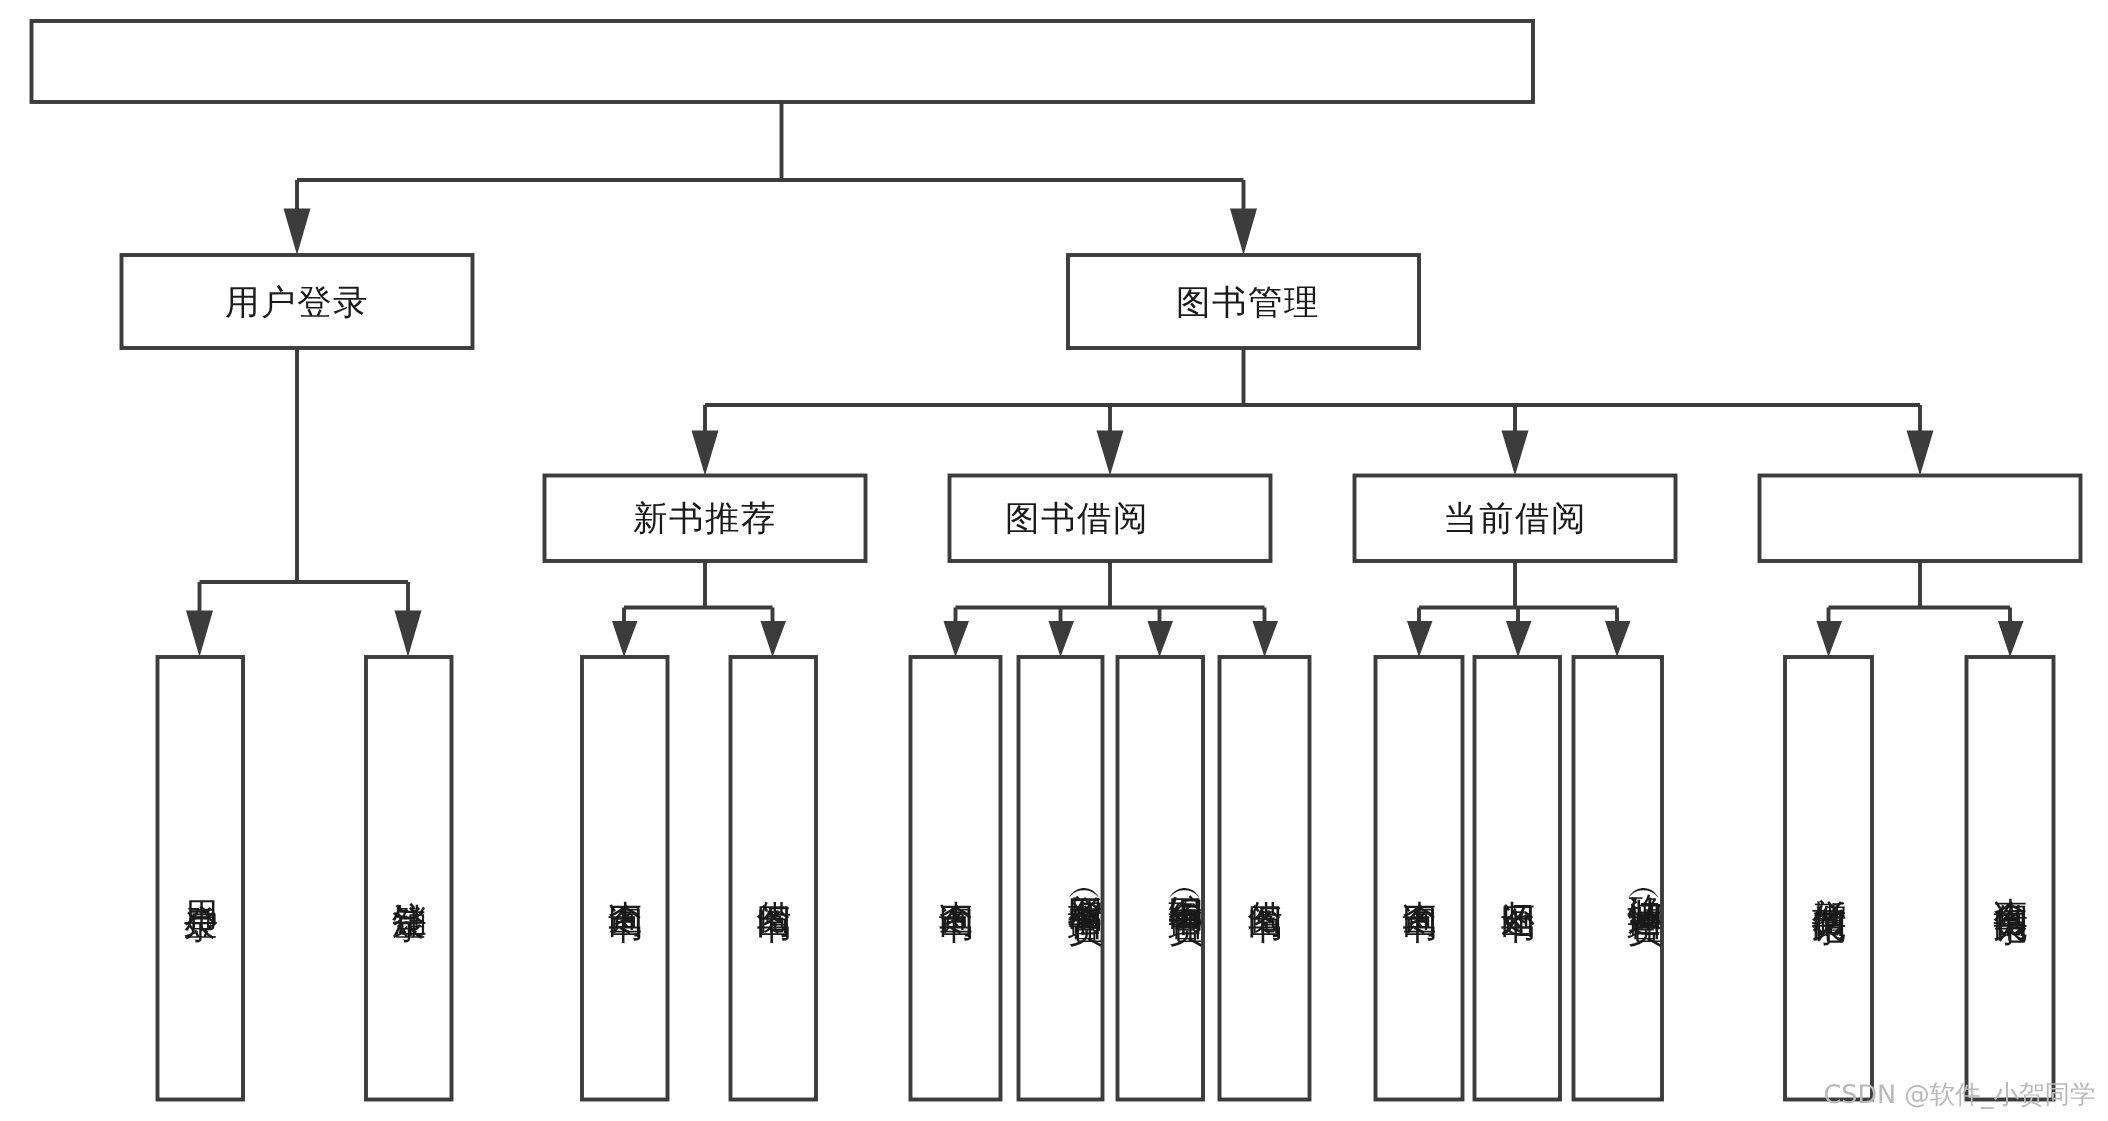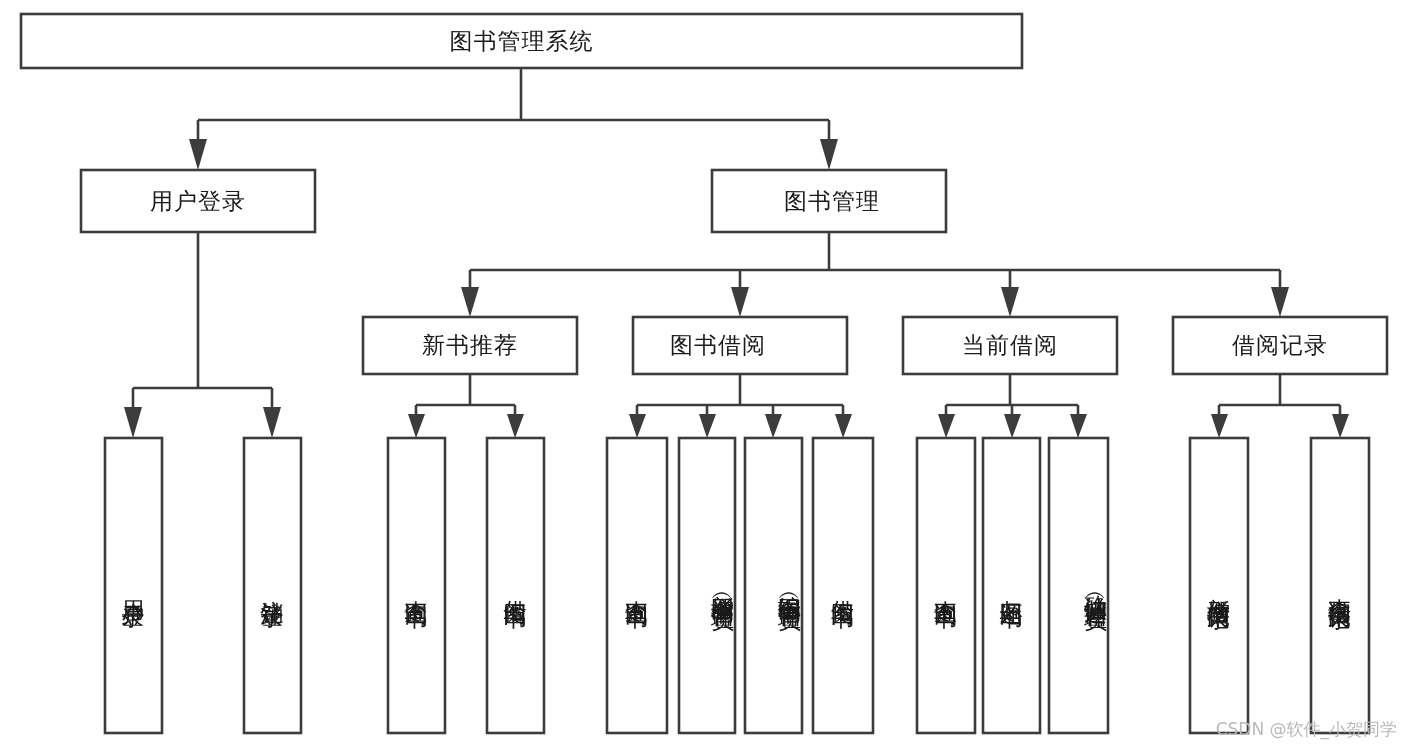--- a/index.html
+++ b/index.html
@@ -180,29 +180,27 @@
       <path class="conn" d="M 1280 374 L 1280 405"></path>
       <path class="conn" d="M 1219 405 L 1340 405"></path>
       <path class="conn" d="M 1219 405 L 1219 415"></path>
       <path class="conn" d="M 1340 405 L 1340 415"></path>
       <polygon class="arrow-head" points="1219,438 1211,414 1228,414"></polygon>
       <polygon class="arrow-head" points="1340,438 1332,414 1349,414"></polygon>
     </g>
 
   </svg>
 
-  <div class="htext-wrap" style="left:21px; top:14px; width:1001px; height:54px;">图书管理系统</div>
 
   <div class="htext-wrap" style="left:81px; top:170px; width:234px; height:62px;">用户登录</div>
   <div class="htext-wrap" style="left:712px; top:170px; width:240px; height:62px;">图书管理</div>
 
   <div class="htext-wrap" style="left:363px; top:317px; width:214px; height:57px;text-align:right;">新书推荐</div>
   <div class="htext-wrap" style="left:633px; top:317px; width:170px; height:57px;">图书借阅</div>
   <div class="htext-wrap" style="left:903px; top:317px; width:214px; height:57px;">当前借阅</div>
-  <div class="htext-wrap" style="left:1173px; top:317px; width:214px; height:57px;">借阅记录</div>
 
   <div class="vtext-wrap" style="left:105px; top:438px; width:57px; height:295px;">用户登录</div>
   <div class="vtext-wrap" style="left:244px; top:438px; width:57px; height:295px;">注销登录</div>
 
   <div class="vtext-wrap" style="left:388px; top:438px; width:57px; height:295px;">查询图书</div>
   <div class="vtext-wrap" style="left:487px; top:438px; width:57px; height:295px;">借阅图书</div>
 
   <div class="vtext-wrap" style="left:607px; top:438px; width:60px; height:295px;">查询图书</div>
   <div class="vtext-wrap" style="left:679px; top:440px; width:56px; height:291px; align-items:flex-start;">新增图书（管理员）</div>
   <div class="vtext-wrap" style="left:745px; top:440px; width:57px; height:291px; align-items:flex-start;">编辑图书（管理员）</div>

